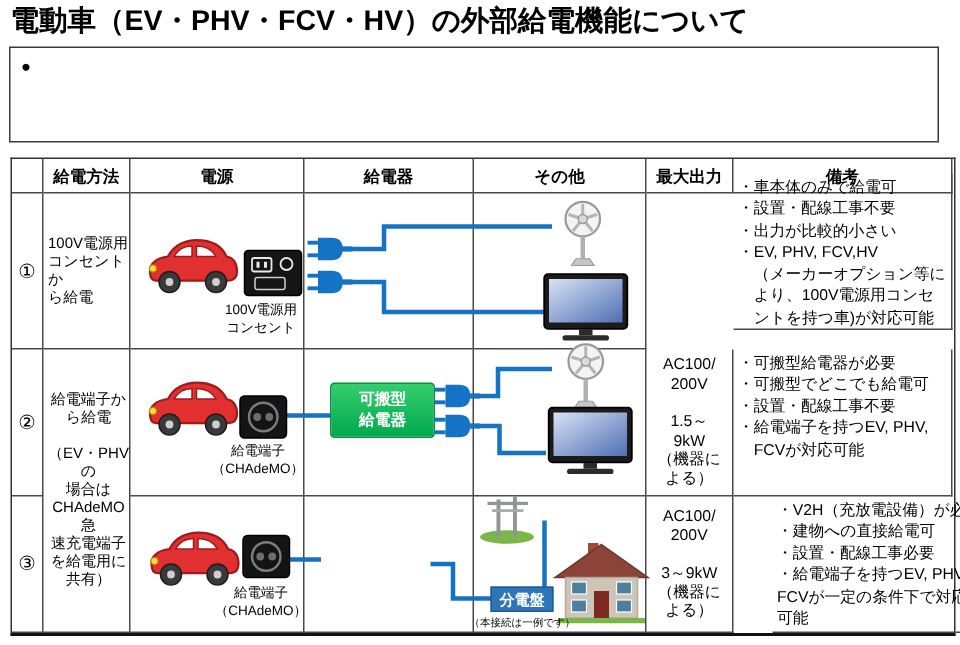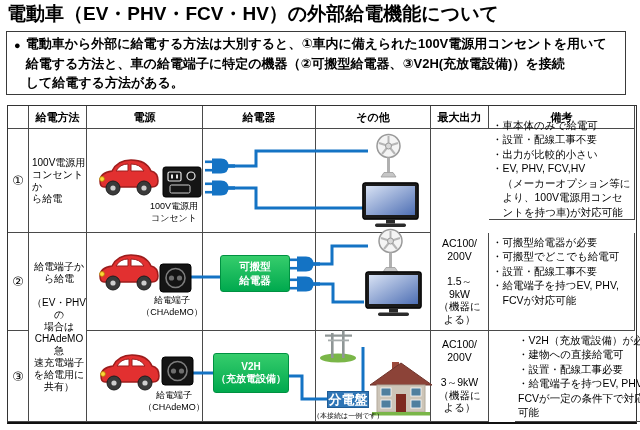--- a/index.html
+++ b/index.html
@@ -22,34 +22,31 @@
   .method{font-size:10px;line-height:1.2;justify-content:flex-start;text-align:left;padding-left:3px;}
   .maxout{font-size:10.5px;line-height:1.2;}
   .remarks{font-size:10.5px;line-height:1.38;align-items:flex-start;justify-content:flex-start;
     text-align:left;padding:2px 1px 0 3px;}
   .diagram{position:absolute;inset:0;pointer-events:none;}
   .diagram svg{position:absolute;left:0;top:0;}
   .gbox{position:absolute;background:linear-gradient(180deg,#36cd6c,#00a94e);border:1.5px solid #009141;
     border-radius:3px;color:#fff;font-weight:bold;font-size:10.5px;line-height:1.25;
     display:flex;align-items:center;justify-content:center;text-align:center;box-sizing:border-box;}
   .bluebox{position:absolute;background:#2e75b6;border:1px solid #1f5c96;color:#fff;font-weight:bold;
-    font-size:13px;display:flex;align-items:center;justify-content:center;box-sizing:border-box;}
+    font-size:10px;display:flex;align-items:center;justify-content:center;box-sizing:border-box;}
   .small-label{position:absolute;font-size:9px;line-height:1.3;text-align:center;}
   .tiny-note{position:absolute;font-size:7px;line-height:1.2;}
 </style>
 </head>
 <body>
 
 <div class="page-title">電動車（EV・PHV・FCV・HV）の外部給電機能について</div>
 
 <div class="intro">
   <span class="bullet">●</span>
-  <span class="pre">電動車から外部に給電する方法は大別すると、①車内に備えられた100V電源用コンセントを用いて
-給電する方法と、車の給電端子に特定の機器（②可搬型給電器、③V2H(充放電設備)）を接続
-して給電する方法がある。</span>
 </div>
 
 <div class="tbl">
 
   <div class="cell hdr" style="left:0;top:0;width:21px;height:23px;"></div>
   <div class="cell hdr" style="left:21px;top:0;width:58px;height:23px;">給電方法</div>
   <div class="cell hdr" style="left:79px;top:0;width:116px;height:23px;">電源</div>
   <div class="cell hdr" style="left:195px;top:0;width:113px;height:23px;">給電器</div>
   <div class="cell hdr" style="left:308px;top:0;width:115px;height:23px;">その他</div>
   <div class="cell hdr" style="left:423px;top:0;width:58px;height:23px;">最大出力</div>
@@ -214,22 +211,20 @@
       <rect x="9" y="27" width="10" height="8" fill="#4f7f9e" stroke="#fff" stroke-width="0.8"></rect>
       <rect x="39" y="27" width="10" height="8" fill="#4f7f9e" stroke="#fff" stroke-width="0.8"></rect>
       <rect x="9" y="39" width="10" height="8" fill="#4f7f9e" stroke="#fff" stroke-width="0.8"></rect>
       <rect x="39" y="39" width="10" height="8" fill="#4f7f9e" stroke="#fff" stroke-width="0.8"></rect>
       <rect x="0" y="51" width="58" height="3.5" fill="#7ab648"></rect>
     </g>
   </svg>
 
   <div class="gbox pre" style="left:220px;top:255px;width:70px;height:37px;">可搬型
 給電器</div>
-  <div class="gbox pre" style="left:213px;top:353px;width:76px;height:40px;font-size:10px;">V2H
-（充放電設備）</div>
 
   <div class="bluebox" style="left:327px;top:391px;width:42px;height:17px;">分電盤</div>
 
   <div class="small-label pre" style="left:136px;top:201px;width:76px;">100V電源用
 コンセント</div>
   <div class="small-label pre" style="left:133px;top:295px;width:78px;">給電端子
 （CHAdeMO）</div>
   <div class="small-label pre" style="left:135px;top:390px;width:78px;">給電端子
 （CHAdeMO）</div>
   <div class="tiny-note" style="left:313px;top:412px;width:80px;">（本接続は一例です）</div>

